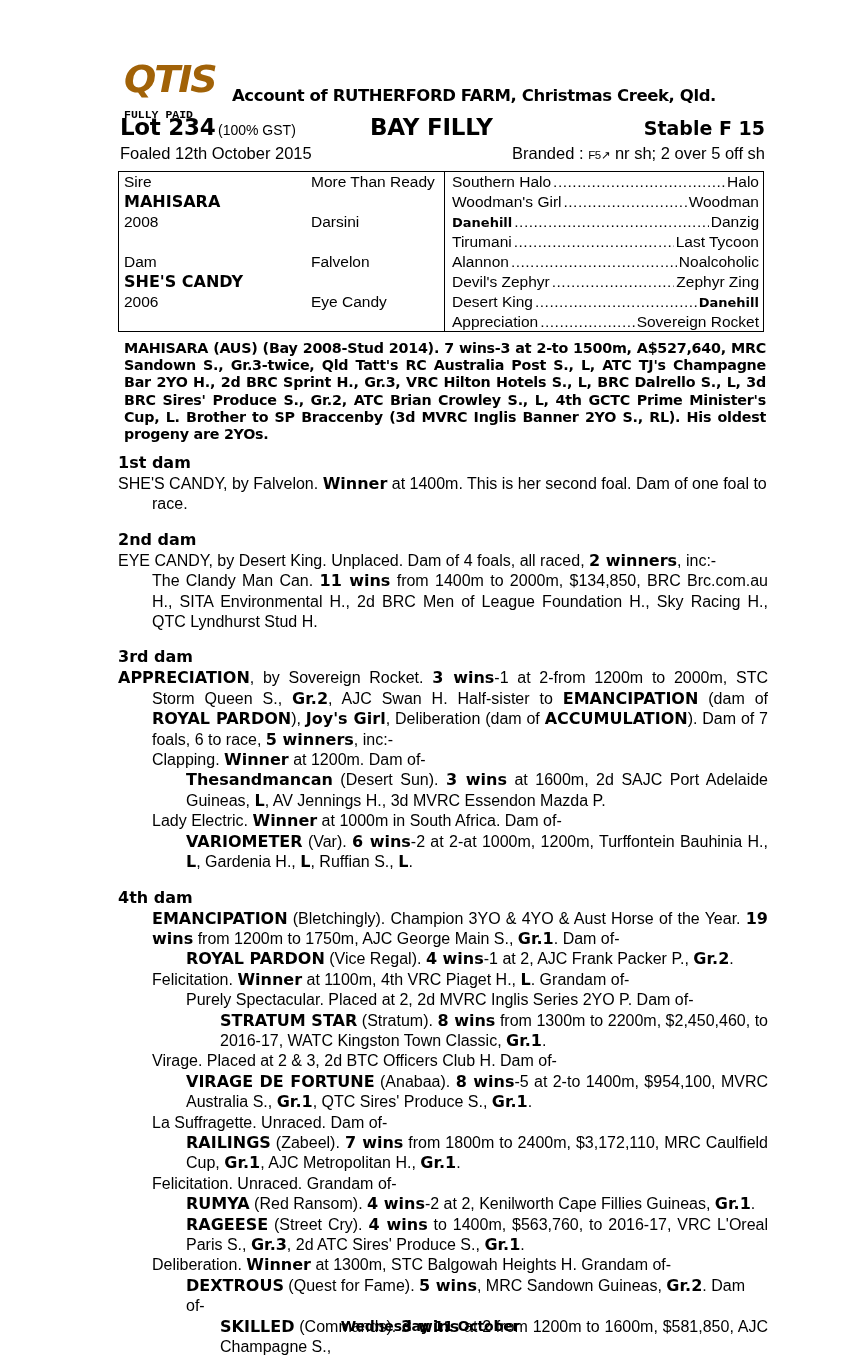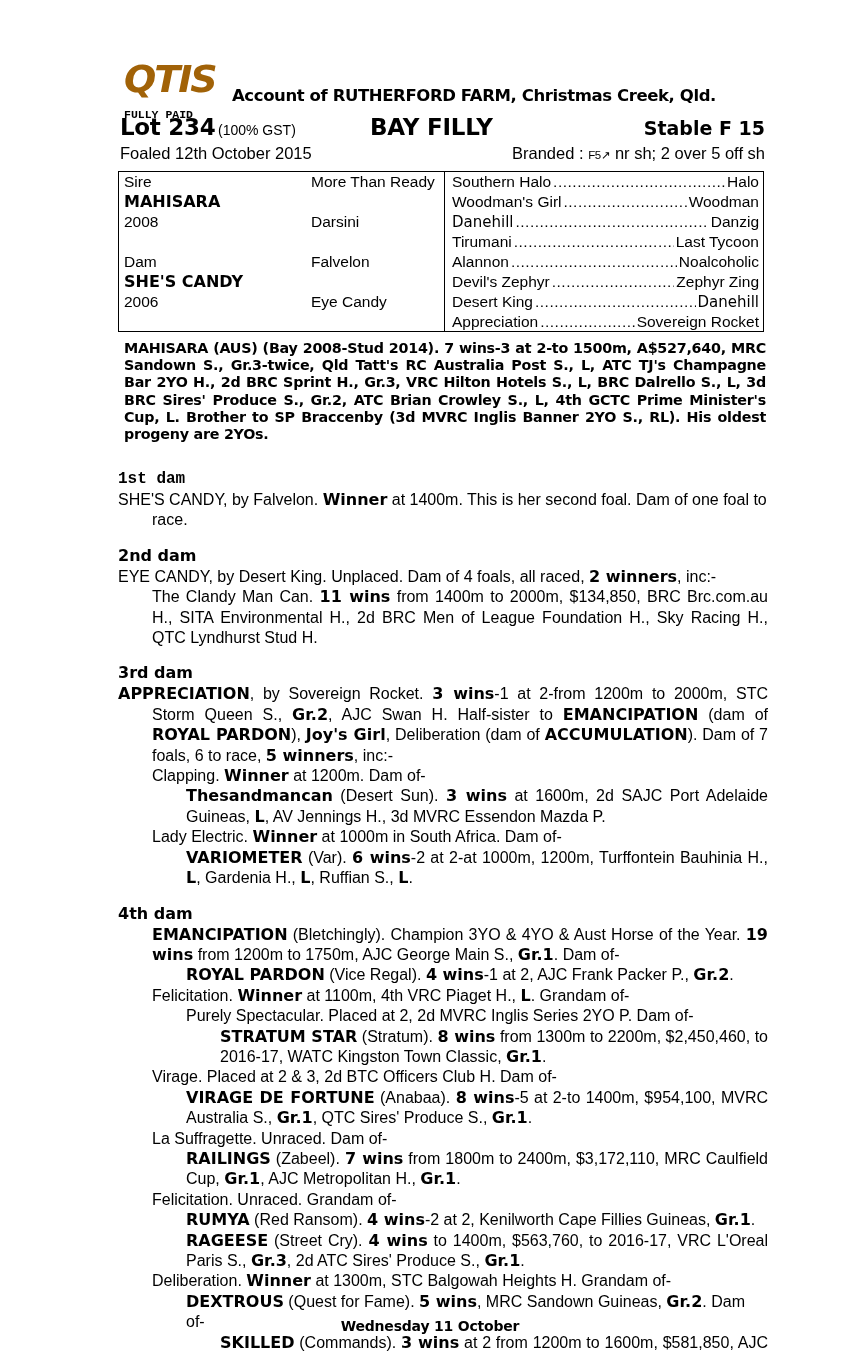--- a/index.html
+++ b/index.html
@@ -210,22 +210,22 @@
     overflow: hidden;
     white-space: nowrap;
     font-size: 15.5px;
     letter-spacing: 0.5px;
     margin: 0 2px;
     color: #000;
   }
   .ped3row .gp { flex: 0 0 auto; }
   .ped3row .bold {
     font-family: "DejaVu Sans", sans-serif;
-    font-weight: normal;
-    font-size: 15px;
+    font-weight: bold;
+    font-size: 13px;
   }
 
   
   .sire-para {
     position: absolute;
     left: 124px;
     top: 340px;
     width: 642px;
     font-family: "DejaVu Sans", sans-serif;
     font-weight: bold;
@@ -244,21 +244,21 @@
     font-size: 16px;
     line-height: 20px;
   }
   .dam-head {
     font-family: "DejaVu Sans", sans-serif;
     font-weight: bold;
     font-size: 16px;
     line-height: 22px;
     margin-top: 14px;
   }
-  .dam-head:first-child { margin-top: 16px; font-family: Liberation Mono, monospace; }
+  .dam-head:first-child { margin-top: 0; }
   .ln {
     font-size: 16px;
     line-height: 20.4px;
     text-indent: 0;
   }
   .ln.j { text-align: justify; }
   .i1 { padding-left: 34px;  text-indent: -34px; }
   .i2 { padding-left: 34px;  text-indent: 0px;  }
   .i3 { padding-left: 68px;  text-indent: 0px;  }
   .i4 { padding-left: 102px; text-indent: 0px;  }

